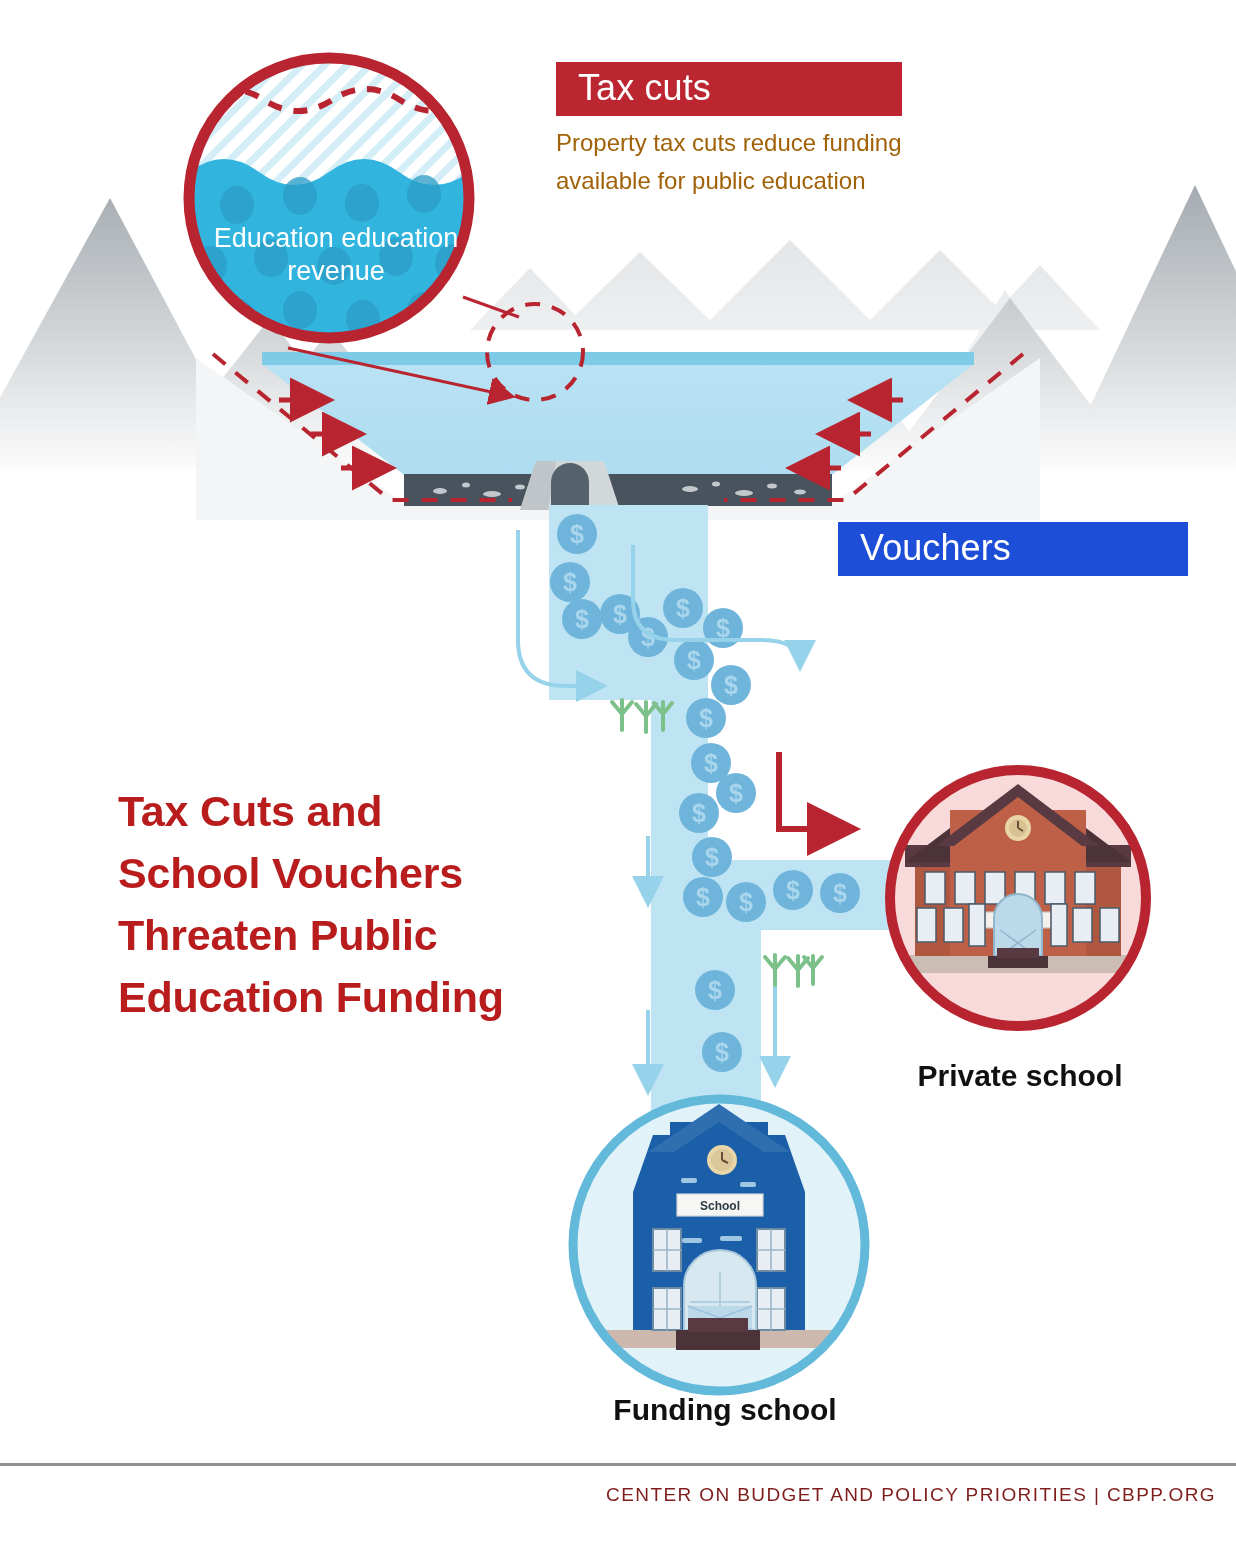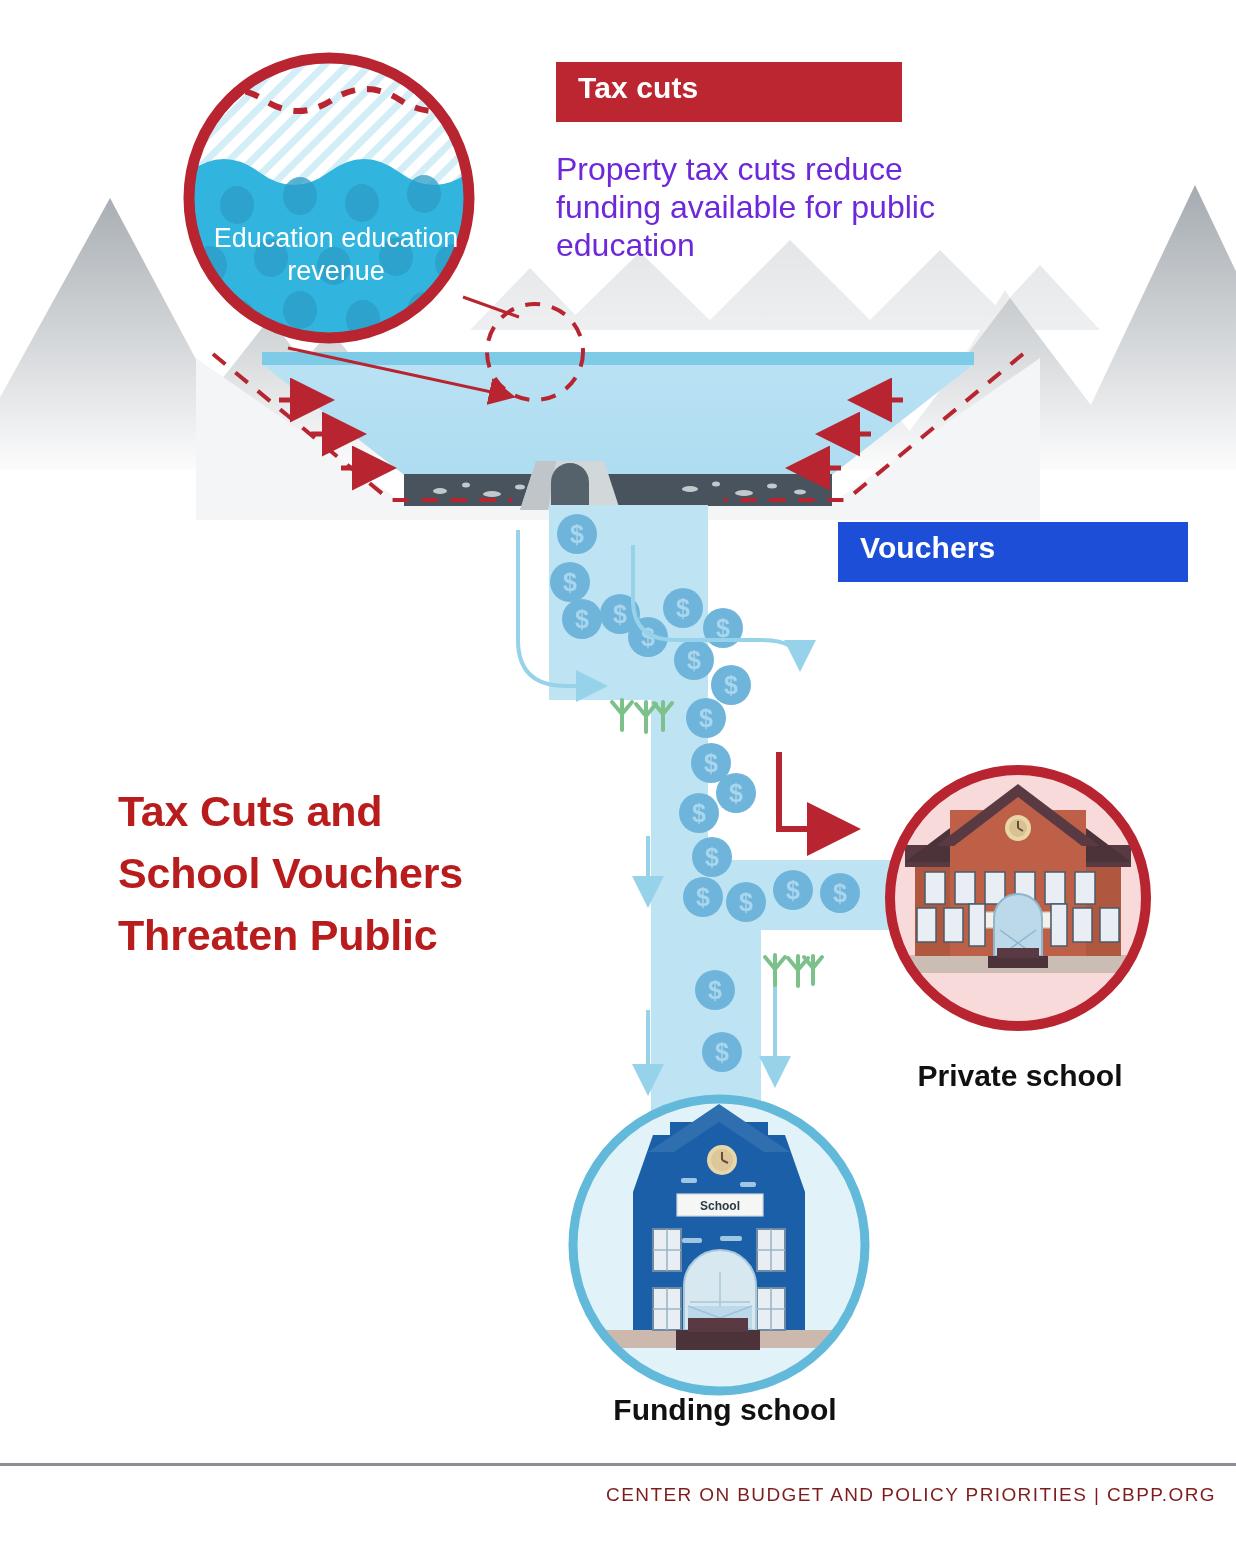--- a/index.html
+++ b/index.html
@@ -9,33 +9,33 @@
     -webkit-font-smoothing:antialiased;
   }
   #stage{position:absolute;inset:0;width:1236px;height:1545px;}
   svg.layer{position:absolute;left:0;top:0;width:1236px;height:1545px;overflow:visible;}
 
   
   .callout{position:absolute;}
   .banner{
     display:inline-block;
     color:#ffffff;
-    font-size:30px;
+    font-size:36px;
     line-height:44px;
-    padding:4px 22px 12px 22px;
-    font-weight:700;
+    padding:4px 22px 6px 22px;
+    font-weight:400;
     letter-spacing:.1px;
     white-space:nowrap;
   }
   .banner-wrap{display:block;}
   .callout-body{
-    color:#6d28d9;
-    font-size:32px;
+    color:#a16207;
+    font-size:24px;
     line-height:38px;
-    margin-top:28px;
+    margin-top:8px;
     max-width:380px;
     font-weight:400;
   }
   #tax-callout{left:556px;top:62px;}
   #tax-callout .banner{width:302px;}
   #voucher-callout{left:838px;top:522px;}
   #voucher-callout .banner{width:306px;}
   #voucher-callout .callout-body{max-width:370px;}
 
   #main-title{
@@ -418,20 +418,21 @@
   <div class="callout" id="voucher-callout">
     <span class="banner-wrap">
       <span class="banner" style="background:#1d4ed8;">Vouchers</span>
     </span>
   </div>
 
   <div id="main-title">
     <span>Tax Cuts and</span>
     <span>School Vouchers</span>
     <span>Threaten Public</span>
+    <span>Education Funding</span>
   </div>
 
   <div class="circle-label" id="private-label">Private school</div>
   <div class="circle-label" id="public-label">Funding school</div>
 
   <div class="divider"></div>
   <div id="footer-text">CENTER ON BUDGET AND POLICY PRIORITIES | CBPP.ORG</div>
 </div>
 
 </body></html>

